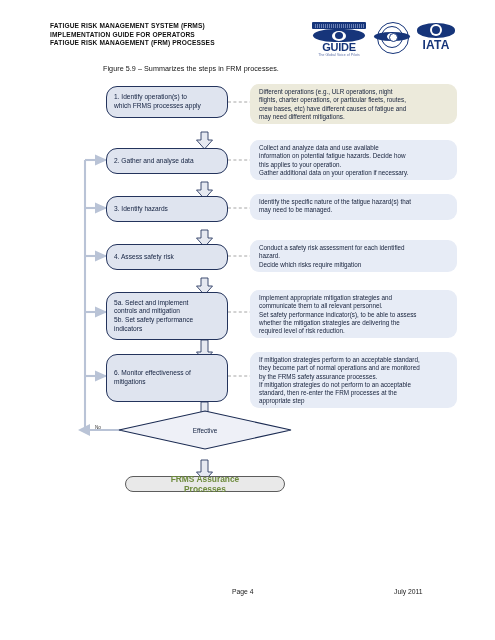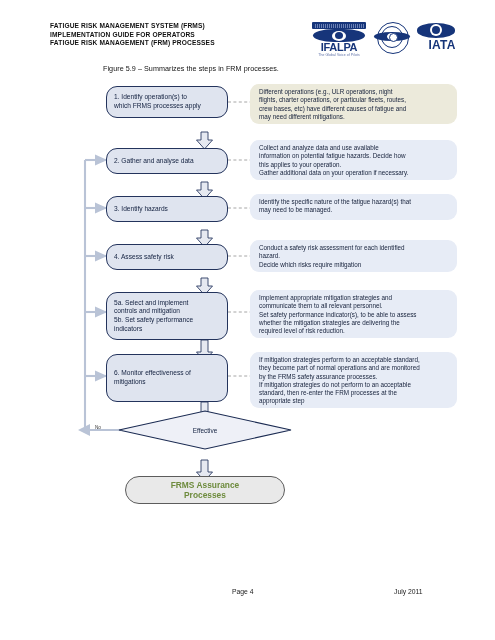--- a/index.html
+++ b/index.html
@@ -88,21 +88,21 @@
   }
   .iata-mark::before{
     content:"";position:absolute;left:13px;top:1px;width:12px;height:12px;
     background:#fff;border-radius:50%;
   }
   .iata-mark::after{
     content:"";position:absolute;left:15px;top:3px;width:8px;height:8px;
     background:#16357a;border-radius:50%;
   }
   .iata-name{
-    position:absolute;left:6px;top:19px;width:40px;text-align:center;
+    position:absolute;left:0;top:19px;width:40px;text-align:center;
     font-size:12px;font-weight:bold;color:#16357a;letter-spacing:0.2px;
     line-height:13px;
   }
 
   
   .caption{
     position:absolute;left:103px;top:64px;
     font-size:7.2px;color:#111;letter-spacing:0.05px;
   }
 
@@ -177,21 +177,21 @@
     <div class="hdr-title">
       <div>FATIGUE RISK MANAGEMENT SYSTEM (FRMS)</div>
       <div>IMPLEMENTATION GUIDE FOR OPERATORS</div>
       <div>FATIGUE RISK MANAGEMENT (FRM) PROCESSES</div>
     </div>
 
     <div class="logos">
       <div class="logo logo-ifalpa">
         <div class="ifalpa-band"></div>
         <div class="ifalpa-wing"></div>
-        <div class="ifalpa-name">IFALPA</div>
+        <div class="ifalpa-name">GUIDE</div>
         <div class="ifalpa-tag">The Global Voice of Pilots</div>
       </div>
 
       <div class="logo logo-icao">
         <div class="icao-ring"></div>
         <div class="icao-wings"></div>
         <div class="icao-globe"></div>
       </div>
 
       <div class="logo logo-iata">
@@ -310,21 +310,21 @@
     </div>
 
     <div class="diamond-wrap" style="left:118px;top:332px;width:174px;height:40px;">
       <svg viewBox="0 0 174 40" width="174" height="40">
         <polygon points="87,1 173,20 87,39 1,20" fill="#eef0f7" stroke="#1b2b52" stroke-width="1.1"></polygon>
       </svg>
       <div class="diamond-label">Effective</div>
     </div>
     <div class="no-label" style="left:95px;top:347px;">No</div>
 
-    <div class="terminal" style="left:125px;top:398px;width:160px;height:28px;">
+    <div class="terminal" style="left:125px;top:398px;width:160px;height:16px;">
       <span class="ttxt">FRMS Assurance
 Processes</span>
     </div>
 
   </div>
 
   <div class="footer">
     <div class="pg">Page 4</div>
     <div class="dt">July 2011</div>
   </div>

